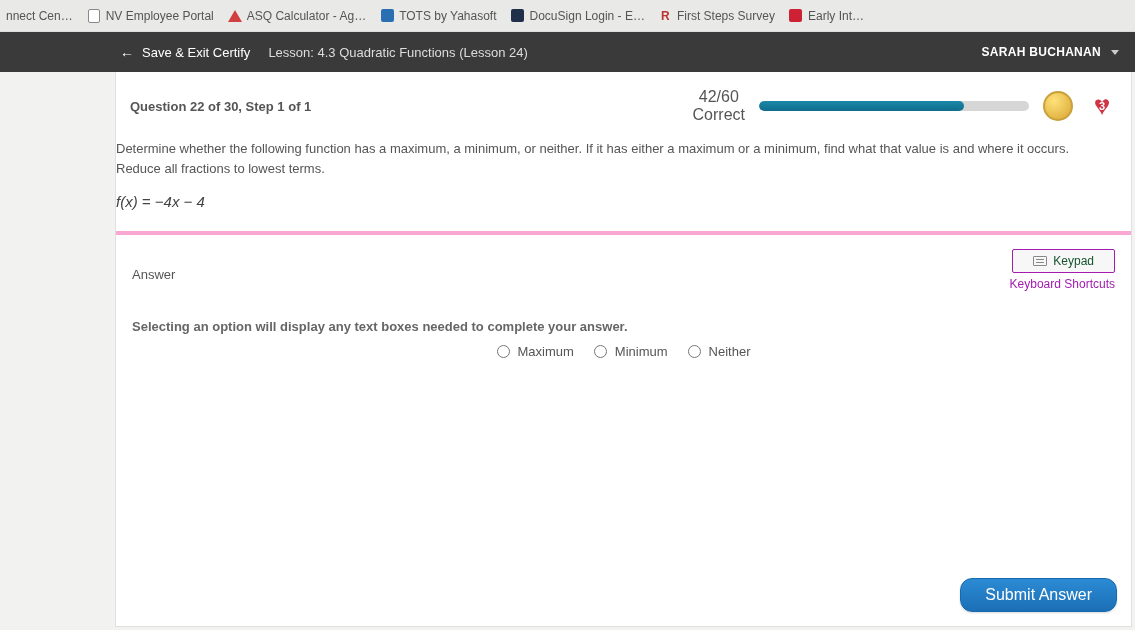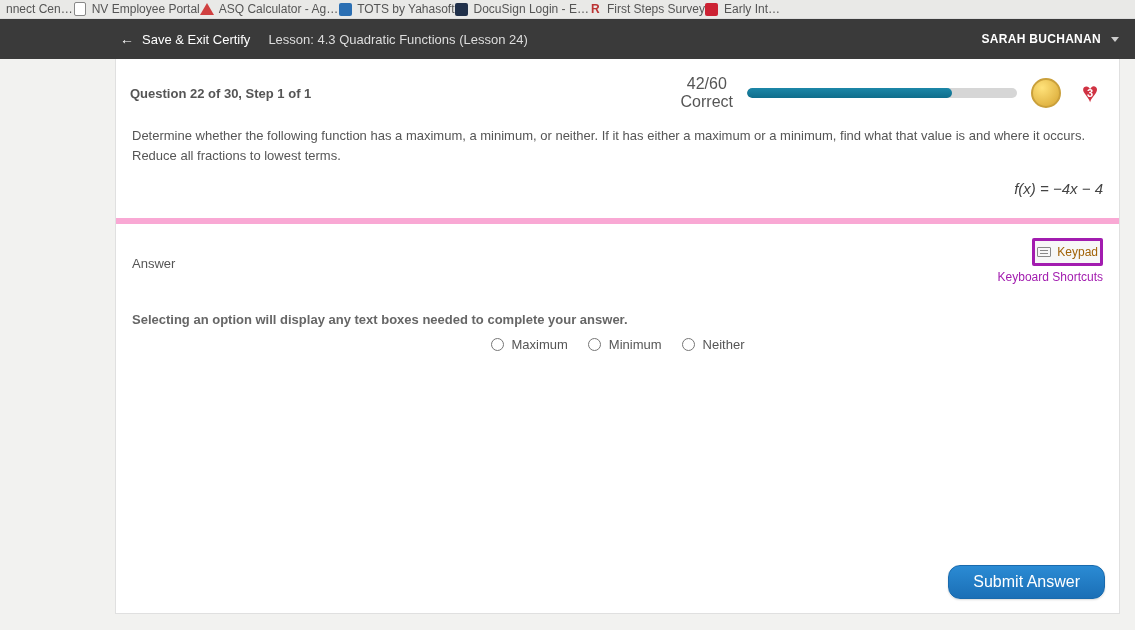--- a/index.html
+++ b/index.html
@@ -1,24 +1,24 @@
 <!DOCTYPE html>
 <html><head>
   <meta charset="utf-8">
   <style>
     * { margin: 0; padding: 0; box-sizing: border-box; font-family: Arial, Helvetica, sans-serif; }
     body { background: #f2f2f0; width: 1135px; height: 630px; overflow: hidden; color:#444; }
 
     
     .bookmarks-bar {
-      height: 19px;
+      height: 32px;
       background: #e9e9e7;
       display: flex;
       align-items: center;
-      gap: 0;
+      gap: 14px;
       padding: 0 6px;
       font-size: 12px;
       color: #555;
       border-bottom: 1px solid #ddd;
       overflow: hidden;
       white-space: nowrap;
     }
     .bookmark { display:flex; align-items:center; gap:5px; cursor:pointer;}
     .bm-icon { width:14px; height:14px; display:inline-flex; align-items:center; justify-content:center; font-size:10px;}
     .ico-page { width:12px; height:14px; border:1px solid #888; border-radius:2px; background:#fff;}
@@ -41,21 +41,21 @@
       position:relative;
     }
     .save-exit { display:flex; align-items:center; gap:8px; cursor:pointer; }
     .arrow-left { font-size:14px; }
     .lesson-title { color:#ddd; font-weight:500;}
     .user-area { margin-left:auto; display:flex; align-items:center; gap:10px; font-weight:600; letter-spacing:0.3px; font-size:12px;padding-left:47px;}
     .caret-down { width:0; height:0; border-left:4px solid transparent; border-right:4px solid transparent; border-top:5px solid #ccc; }
 
     
     .card {
-      margin: 0 15px 0 115px;
+      margin: 0 3px 0 115px;
       background:#fff;
       border:1px solid #e0e0e0;
       border-top:none;
       min-height: 555px;
       position:relative;
     }
 
     
     .status-row {
       display:flex;
@@ -66,34 +66,34 @@
     .q-label { font-size:13px; color:#555; font-weight:600; flex:0 0 auto; }
     .score-block { text-align:center; font-size:16px; color:#555; line-height:1.15; margin-left:auto;}
     .progress-wrap { width:270px; height:10px; background:#d6d6d6; border-radius:5px; position:relative; overflow:hidden; }
     .progress-fill { position:absolute; left:0; top:0; bottom:0; width:76%; background: linear-gradient(#1c87a8,#0f6e8c); border-radius:5px; }
     .coin-icon { width:30px; height:30px; border-radius:50%; background: radial-gradient(circle at 35% 30%, #ffe27a, #d7a532); border:2px solid #caa03b; display:flex; align-items:center; justify-content:center; color:#8a6b14; font-weight:bold; font-size:12px;}
     .heart-wrap { position:relative; width:30px; height:30px; display:flex; align-items:center; justify-content:center; }
     .heart-icon { color:#d03343; font-size:28px; line-height:1;}
     .heart-badge { position:absolute; color:#fff; font-size:11px; font-weight:bold; }
 
     
-    .q-body { padding: 6px 16px 20px 16px; border-bottom:6px solid #f9a8d4;}
+    .q-body { padding: 6px 16px 20px 0; border-bottom:4px solid #f9a8d4;}
     .q-text { font-size:13px; color:#555; line-height:1.55; }
-    .equation { text-align:right; font-size:15px; font-style:italic; color:#444; margin-top:14px; font-family: 'Times New Roman', serif;}
+    .equation { text-align:left; font-size:15px; font-style:italic; color:#444; margin-top:14px; font-family: 'Times New Roman', serif;}
     .equation .fx { font-style:italic; }
 
     
     .answer-section { padding: 14px 16px 16px 16px; }
     .answer-head { display:flex; align-items:flex-start; }
     .answer-label { font-size:13px; color:#555; font-weight:400; padding-top:18px;}
     .keypad-group { margin-left:auto; text-align:right; }
     .keypad-btn {
       display:inline-flex; align-items:center; gap:6px;
-      border:3px solid #a21caf; background:#f7f7f7; color:#a16207;
-      padding:4px 2px; font-size:12px; border-radius:2px; cursor:pointer;
+      border:1px solid #a21caf; background:#f7f7f7; color:#14532d;
+      padding:4px 20px; font-size:12px; border-radius:2px; cursor:pointer;
     }
     .kp-icon { width:14px; height:10px; border:1px solid #888; border-radius:1px; position:relative;}
     .kp-icon::before { content:""; position:absolute; left:2px; right:2px; top:2px; height:1px; background:#888;}
     .kp-icon::after { content:""; position:absolute; left:2px; right:2px; bottom:2px; height:1px; background:#888;}
     .kb-short { font-size:12px; color:#a21caf; margin-top:4px; cursor:pointer; }
 
     .hint-text { font-size:13px; color:#666; margin-top:28px;font-weight:bold; }
     .options-row { display:flex; gap:20px; justify-content:center; margin-top:10px; font-size:13px; color:#555;}
     .opt { display:flex; align-items:center; gap:8px; cursor:pointer;}
     .opt input { cursor:pointer; }

